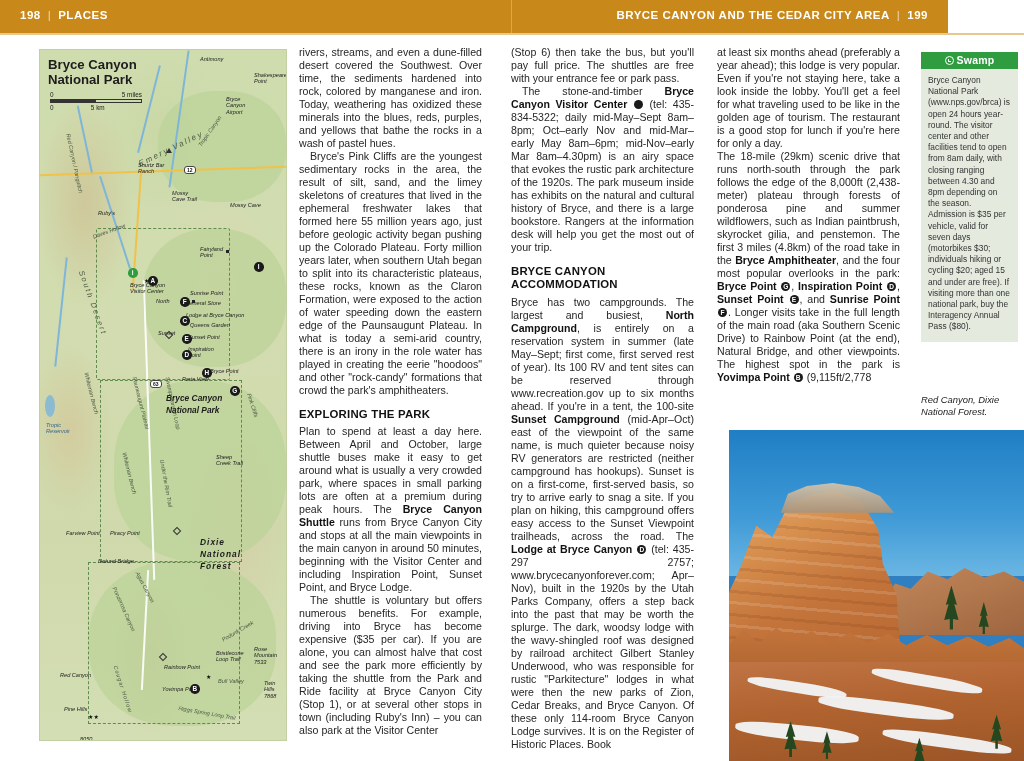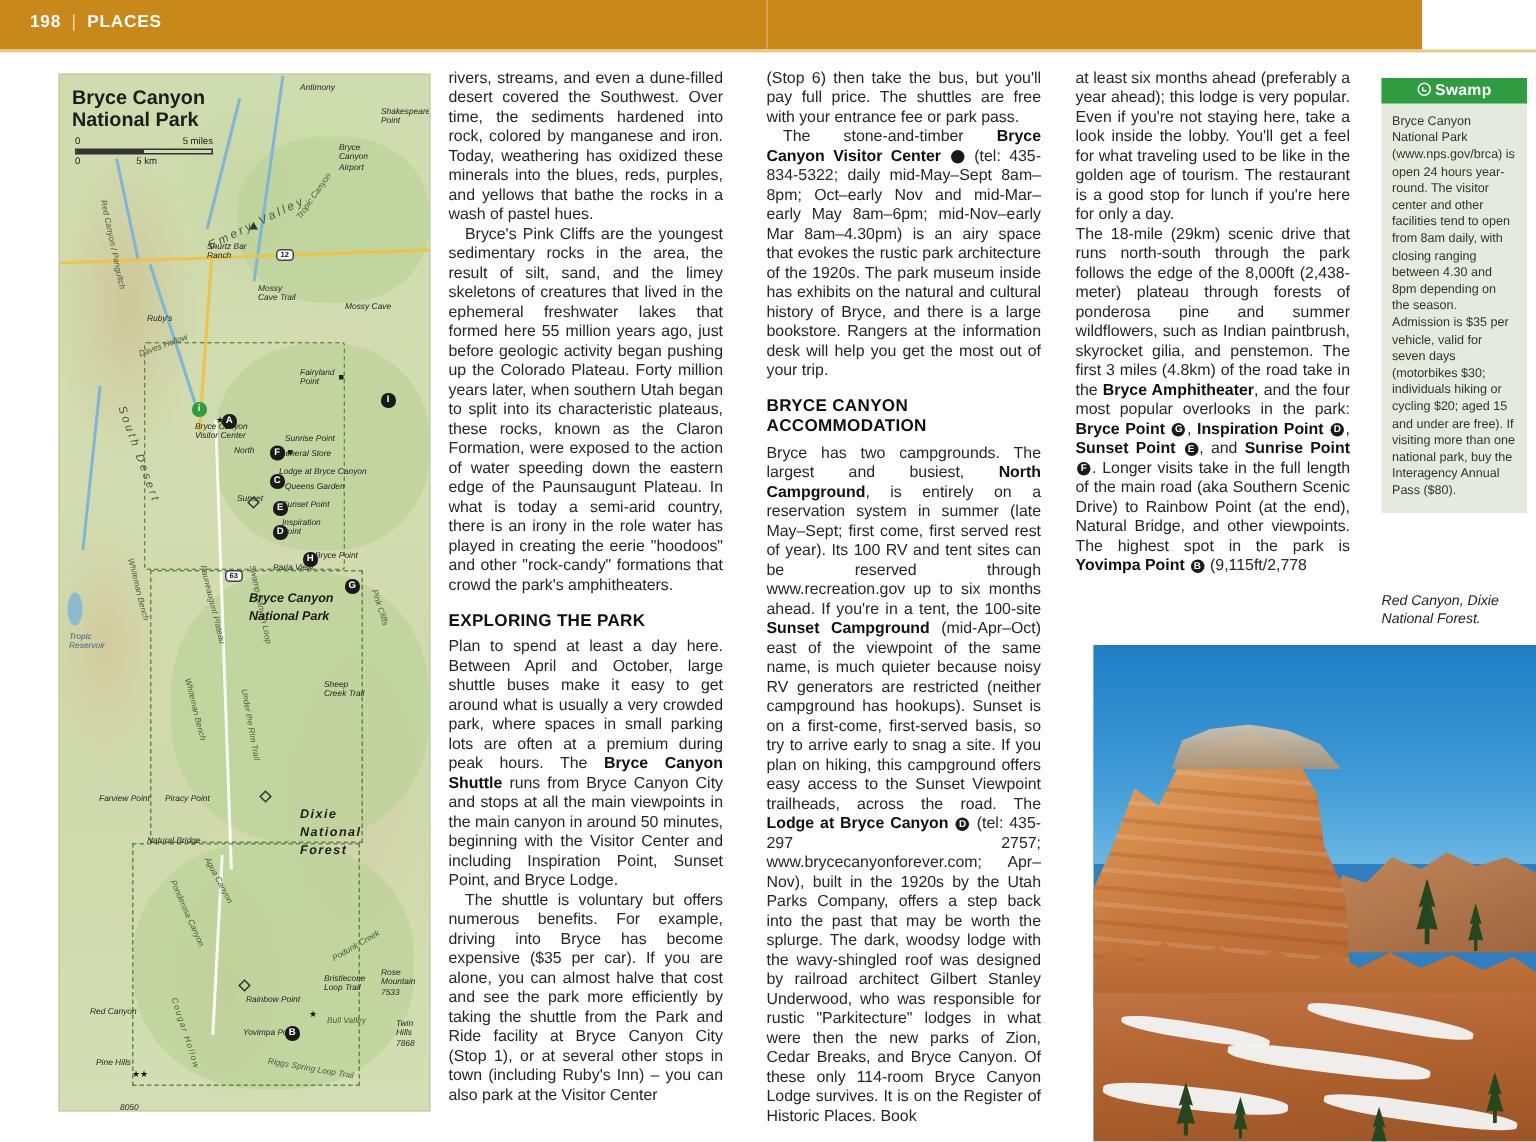--- a/index.html
+++ b/index.html
@@ -221,20 +221,23 @@
 </head>
 <body>
 
 <div class="page">
 
   <div class="runhead">
     <div class="left">
       <span>198</span><span class="sep">|</span><span>PLACES</span>
     </div>
     <div class="gutter"></div>
+    <div class="right">
+      <span>BRYCE CANYON AND THE CEDAR CITY AREA</span><span class="sep">|</span><span>199</span>
+    </div>
   </div>
   <div class="runrule"></div>
 
   <div class="map">
     <div class="relief"></div>
     <div class="forest f1"></div>
     <div class="forest f2"></div>
     <div class="forest f3"></div>
     <div class="forest f4"></div>
 

